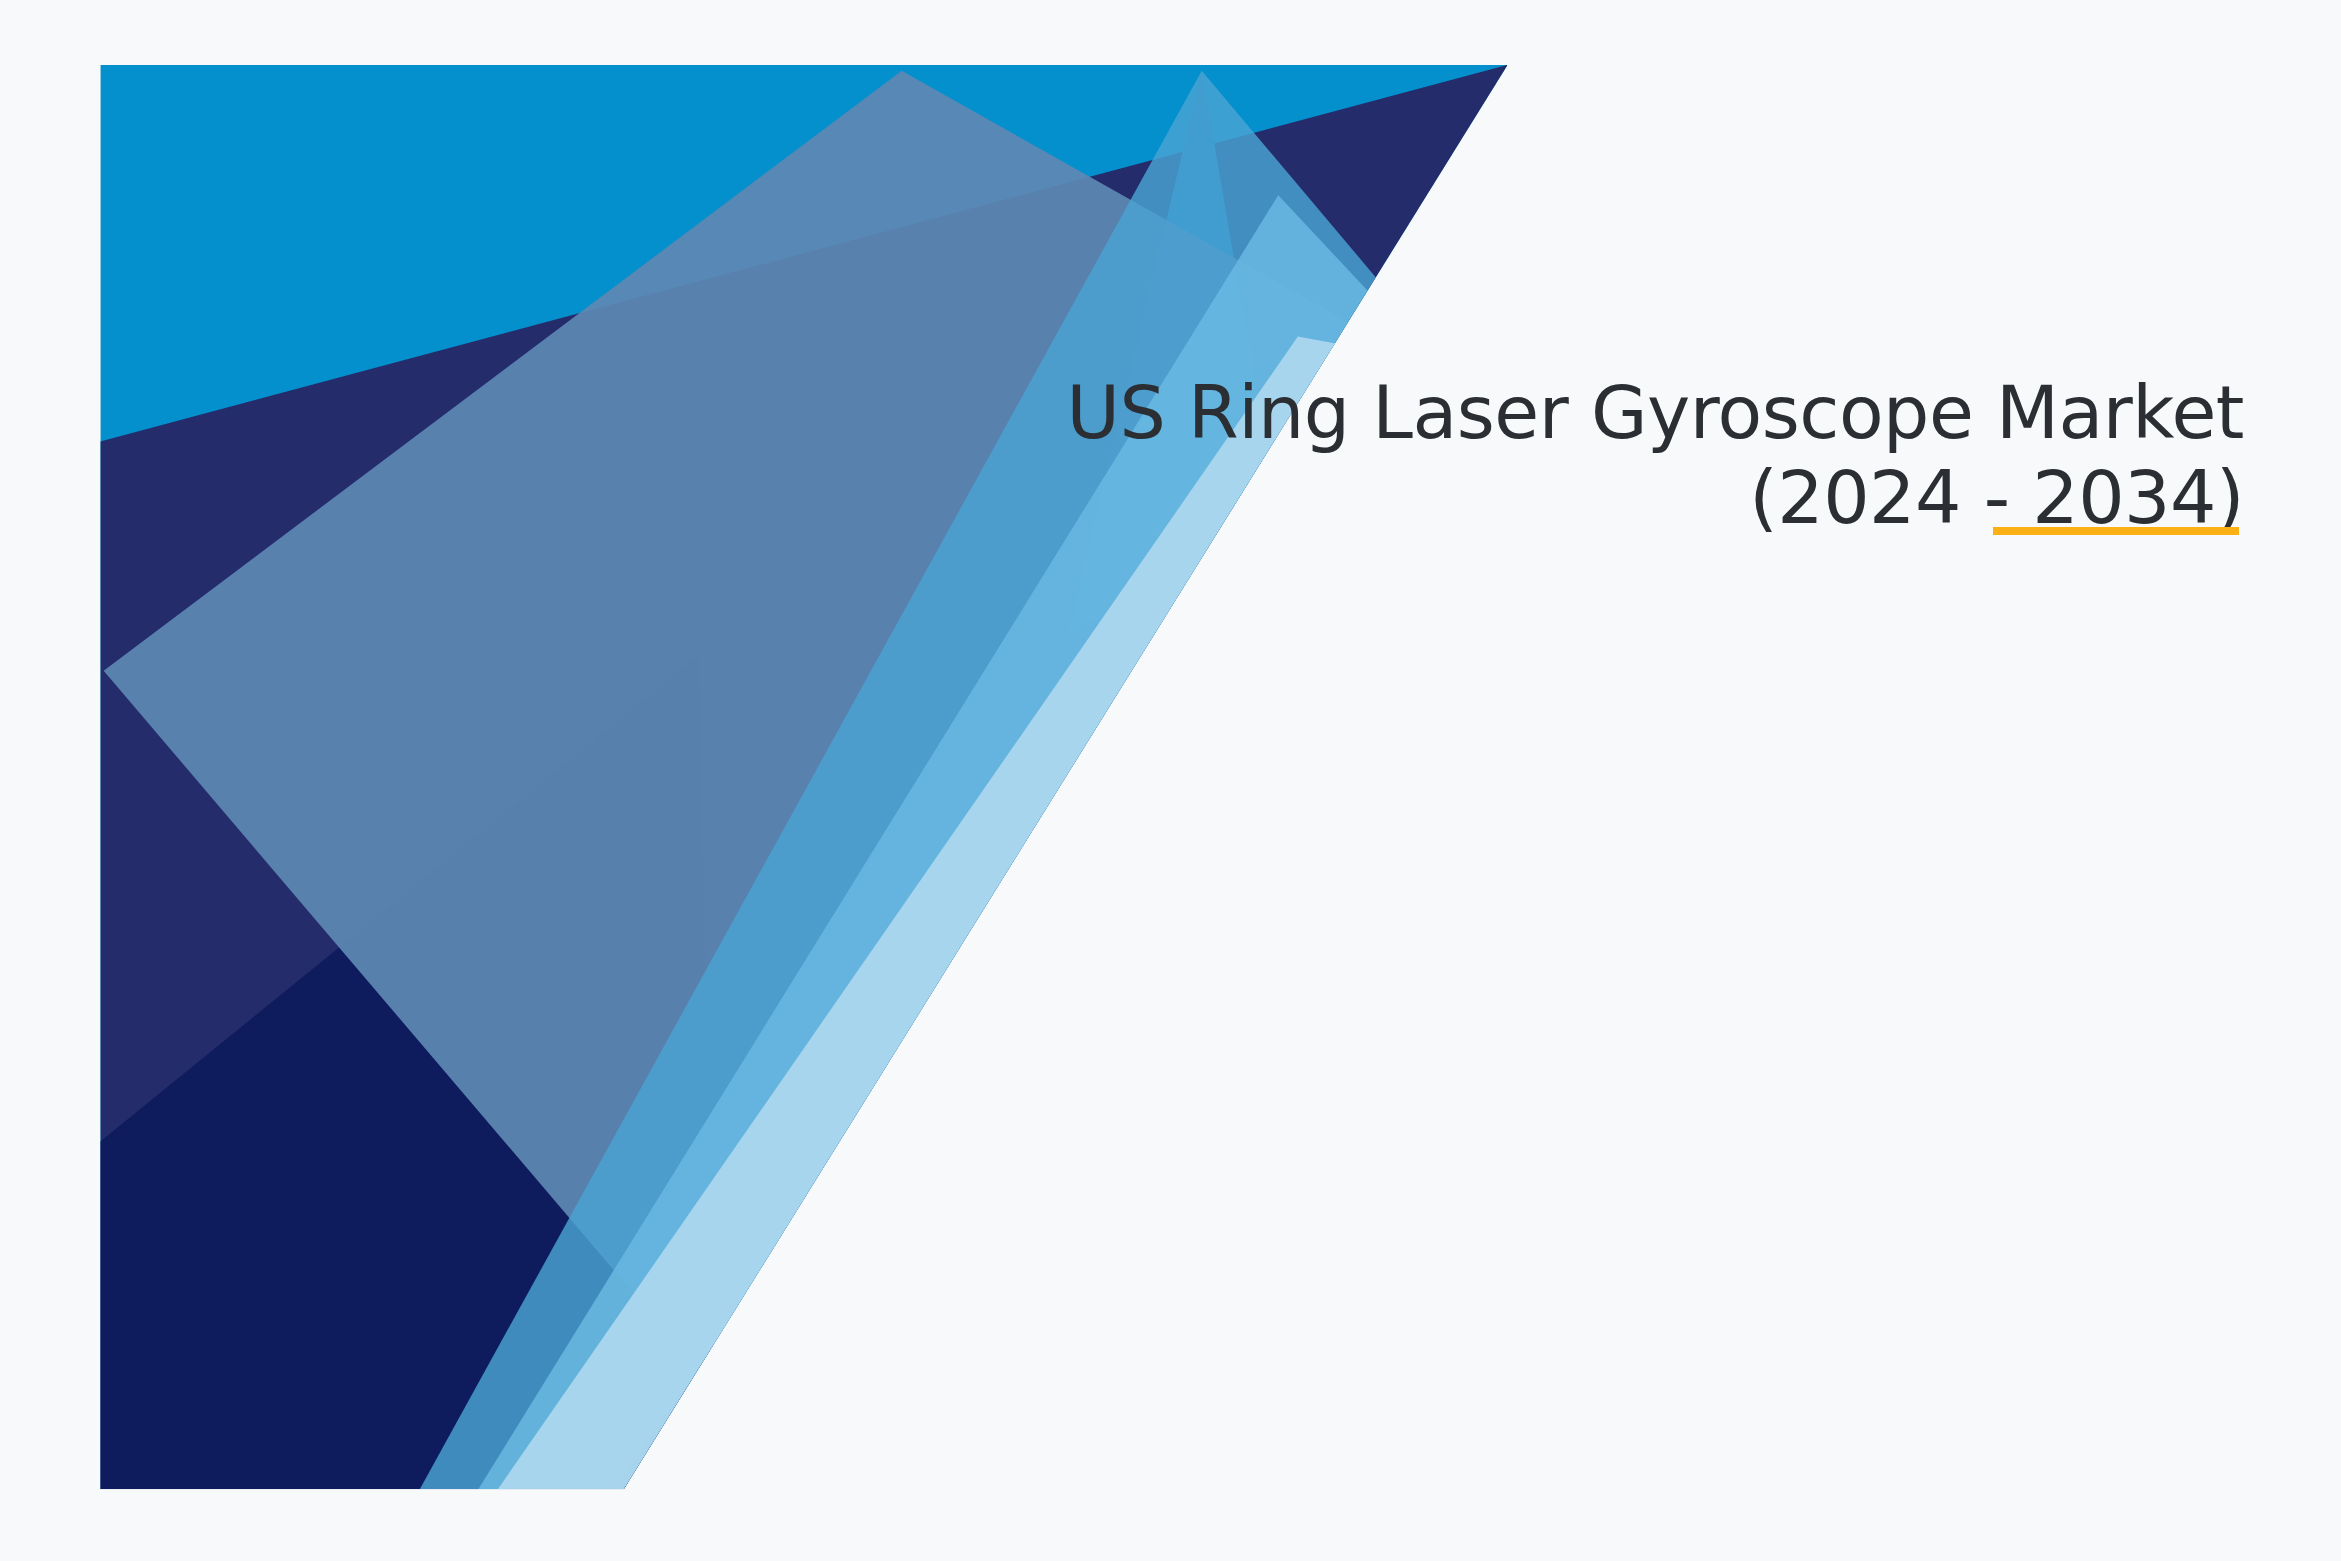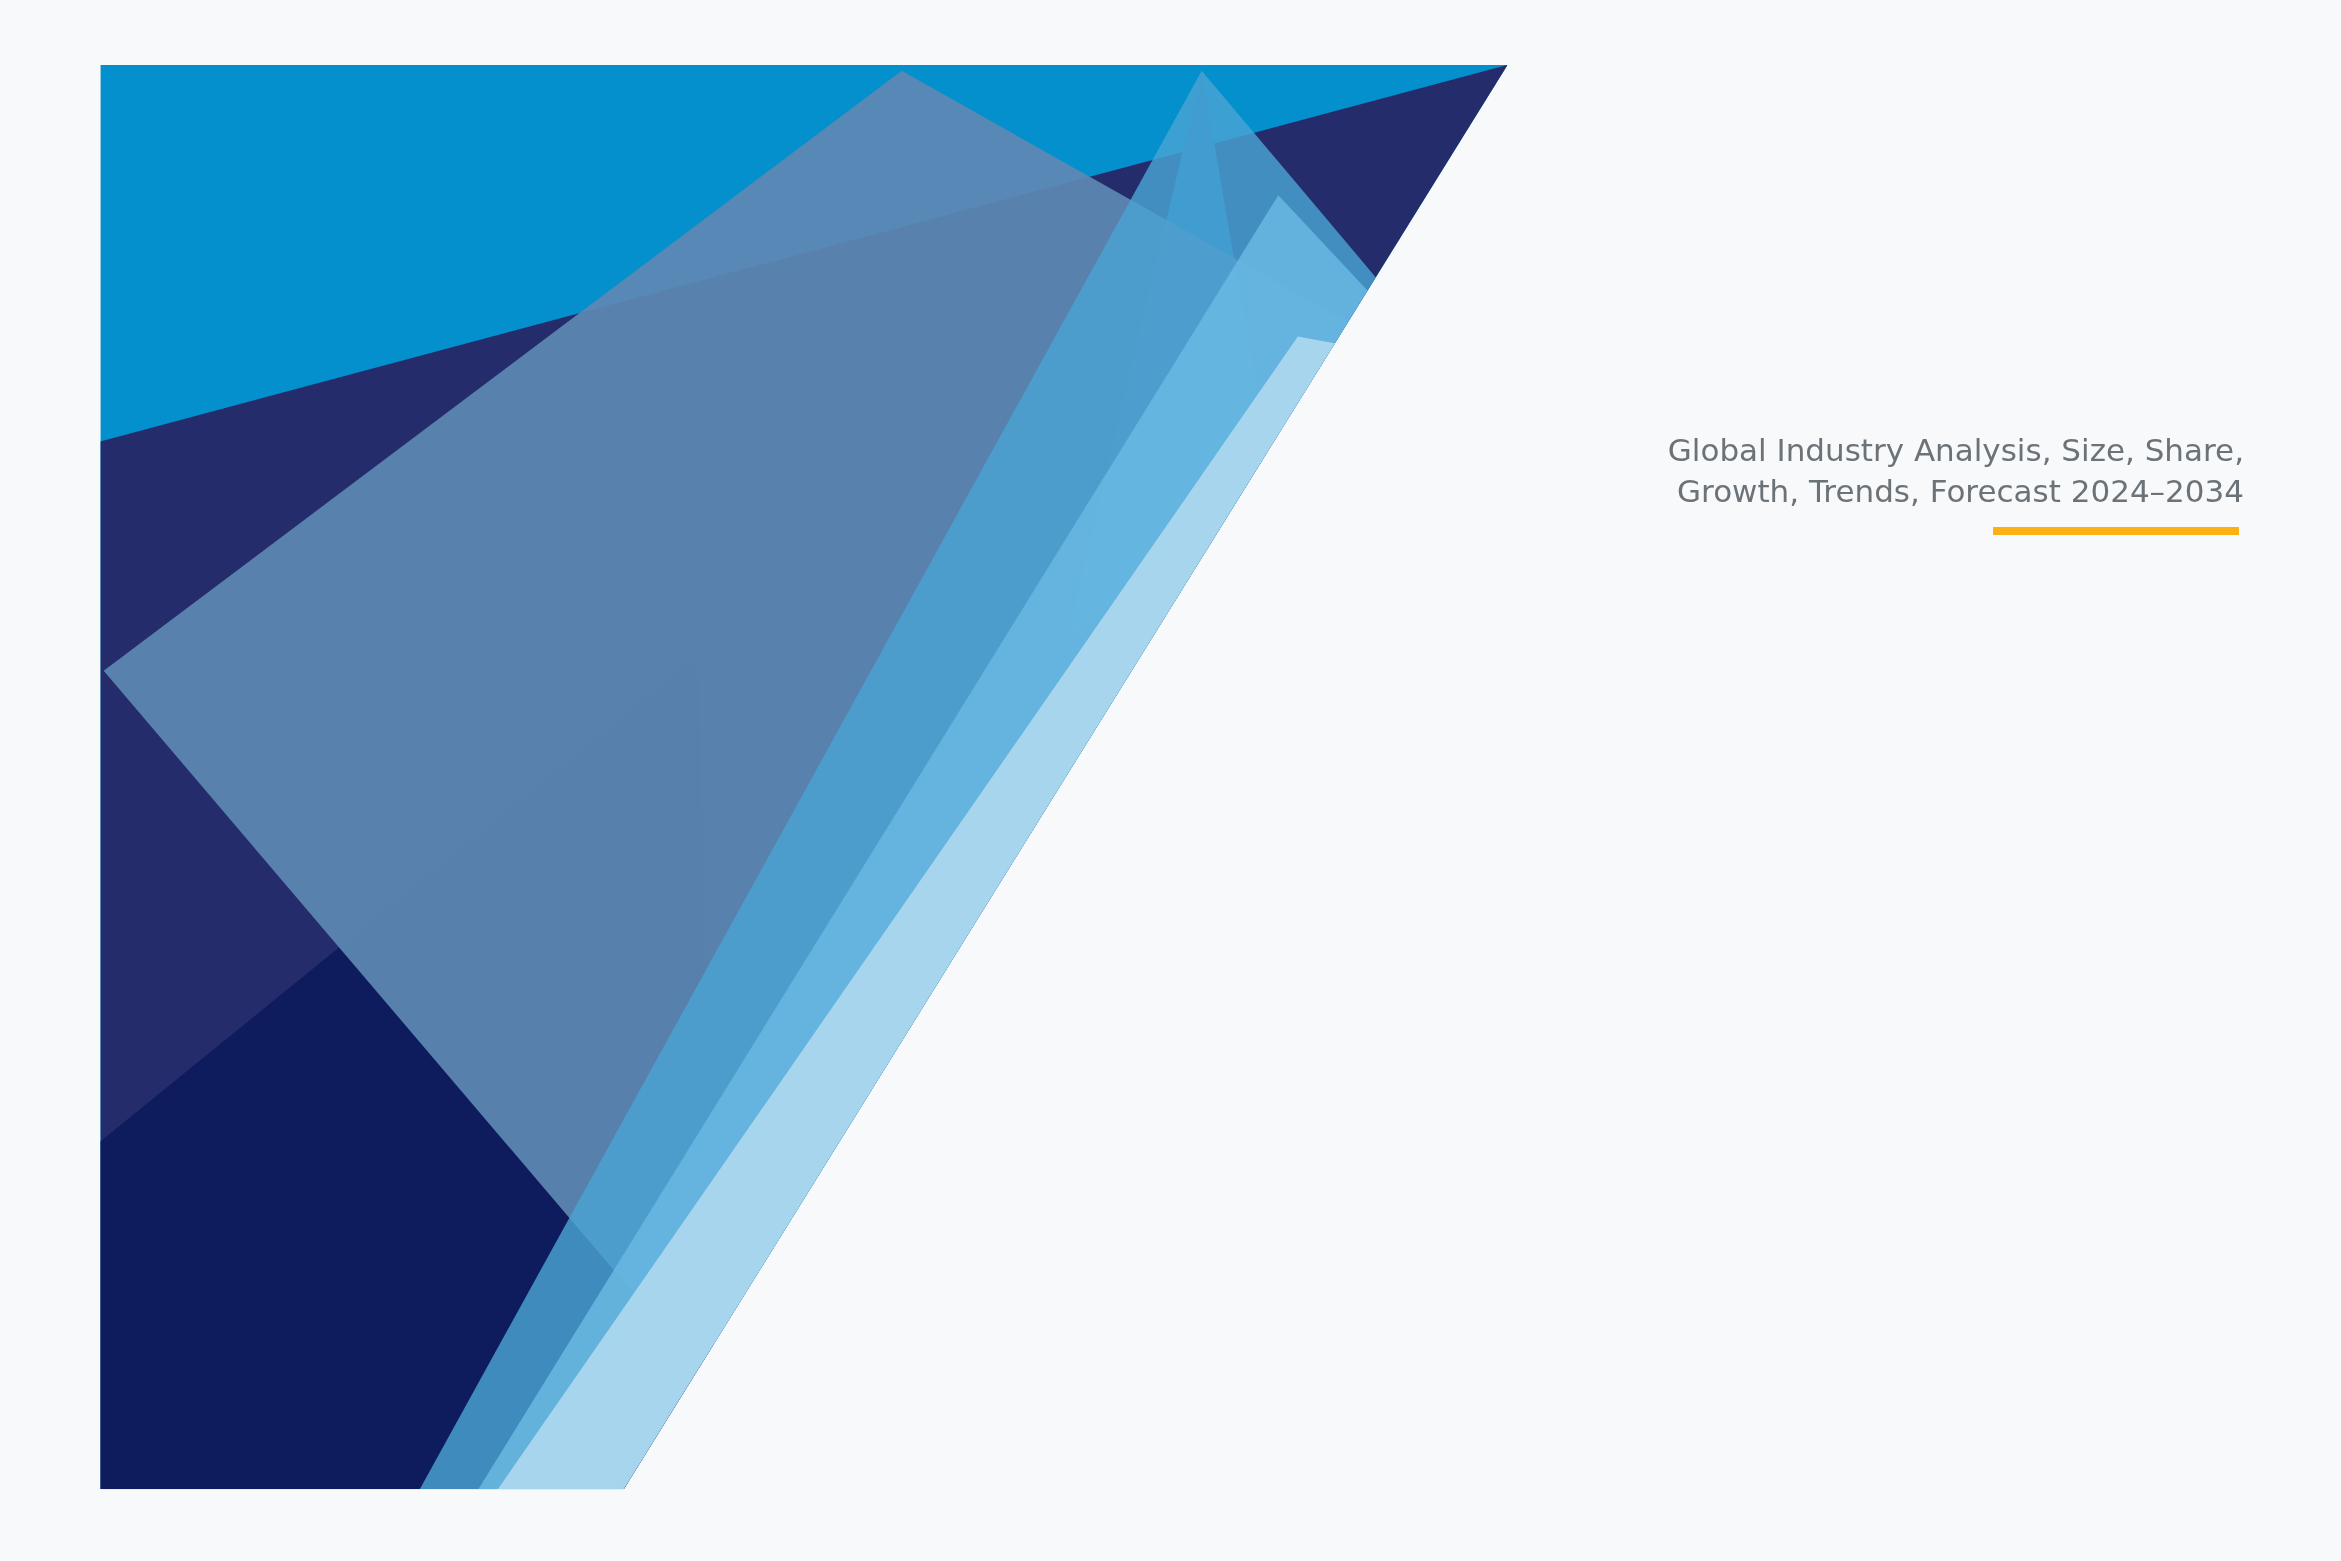--- a/index.html
+++ b/index.html
@@ -105,20 +105,20 @@
         <polygon points="2463,145 2880,640 1262,3053 860,3053" fill="#4ba3d3" fill-opacity="0.82"></polygon>
 
         <polygon points="2620,400 2900,700 1278,3053 980,3053" fill="#69b9e2" fill-opacity="0.85"></polygon>
 
         <polygon points="2660,690 2905,735 1278,3053 1020,3053" fill="#aed8ef" fill-opacity="0.92"></polygon>
       </g>
     </svg>
   </div>
 
   <div id="text-block">
-    <p id="page-subtitle" style="color: rgb(108, 115, 120);">Global Industry Analysis, Size, Share,
-Growth, Trends, Forecast 2024–2034</p>
+    <h1 id="page-title" style="color: rgb(43, 47, 51);">US Ring Laser Gyroscope Market
+(2024 - 2034)</h1>
   </div>
 
   <div id="title-underline" style="background: rgb(251, 176, 22);"></div>
 
 </div>
 
 
 </body></html>

